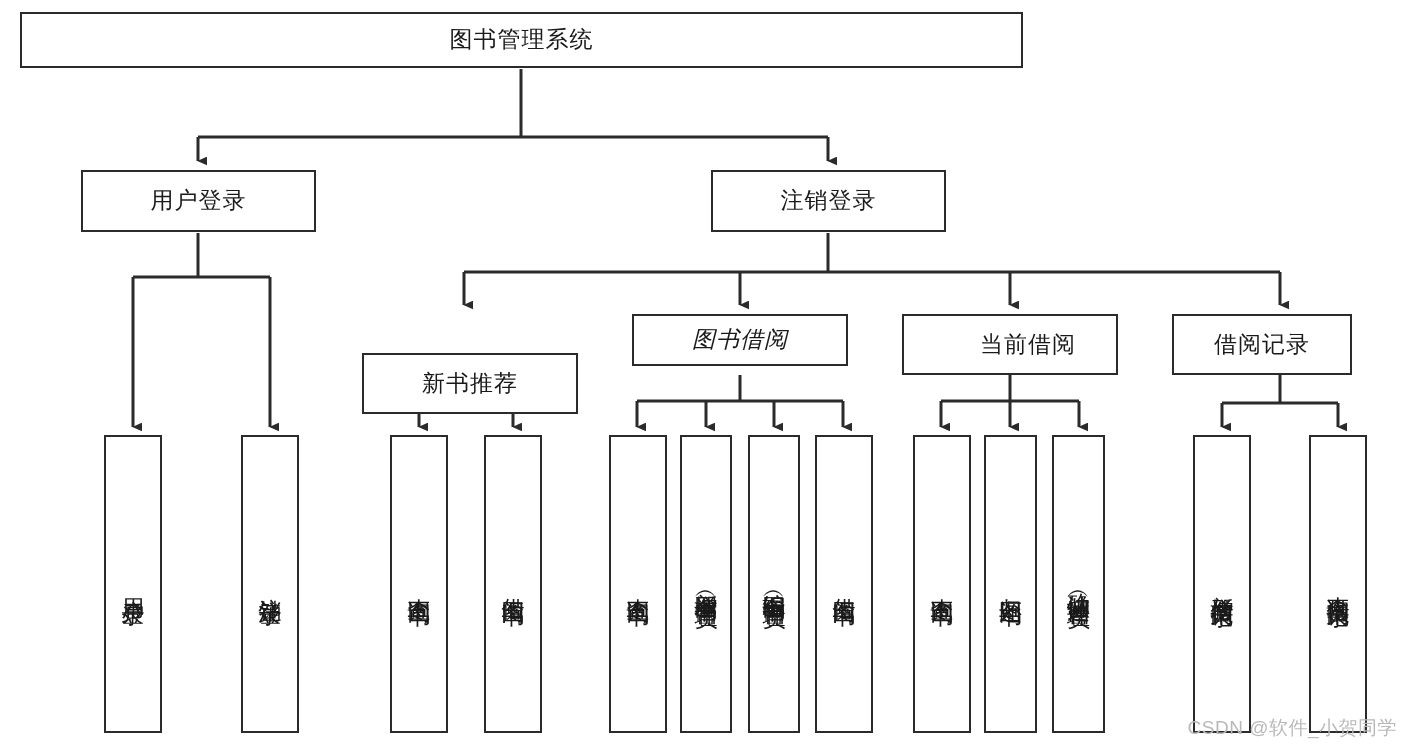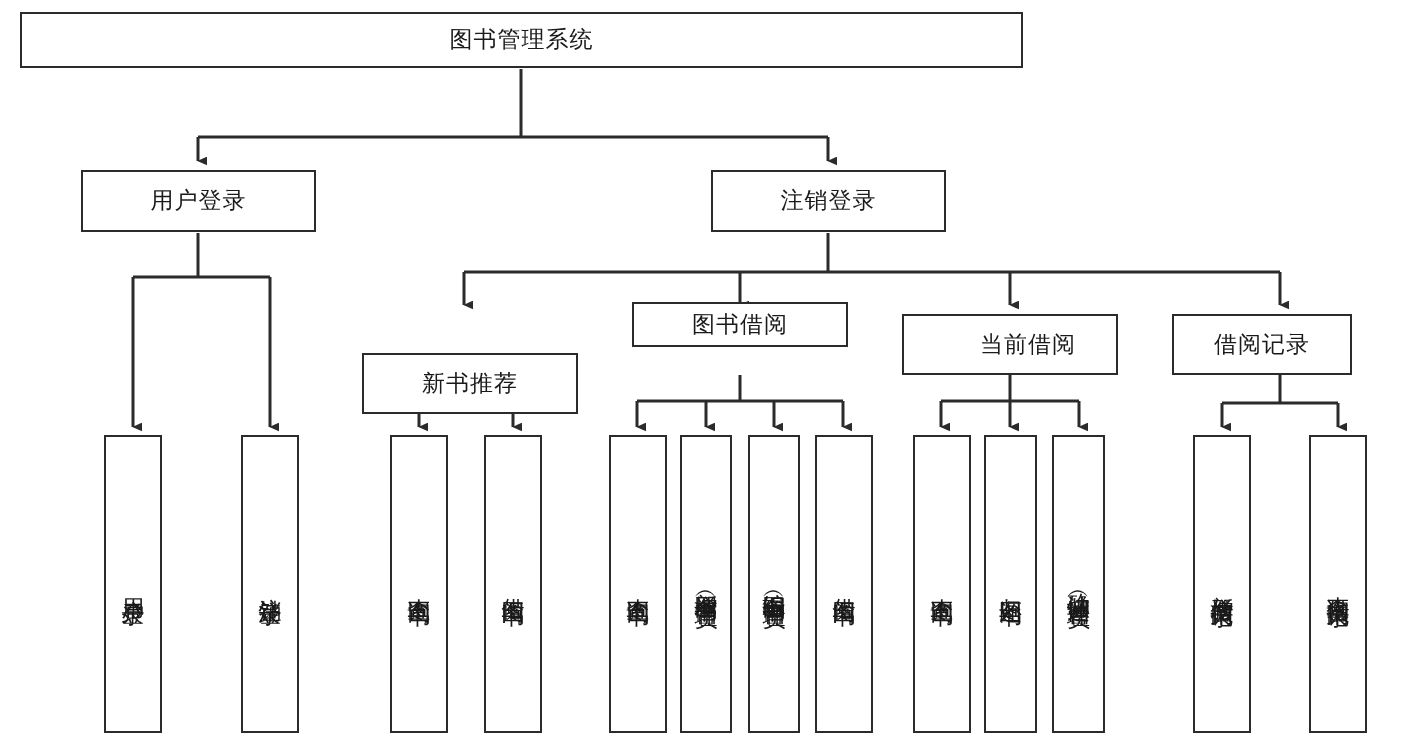--- a/index.html
+++ b/index.html
@@ -125,21 +125,21 @@
   </svg>
 
   <div class="node node-h" style="left:20px; top:12px; width:1003px; height:56px;">图书管理系统</div>
 
   <div class="node node-h" style="left:81px; top:170px; width:235px; height:62px;">用户登录</div>
 
   <div class="node node-h" style="left:711px; top:170px; width:235px; height:62px;">注销登录</div>
 
   <div class="node node-h" style="left:362px; top:314px; width:216px; height:61px;margin-top:39px;">新书推荐</div>
 
-  <div class="node node-h" style="left:632px; top:302px; width:216px; height:45px;">图书借阅</div>
+  <div class="node node-h" style="left:632px; top:314px; width:216px; height:52px;font-style:italic;">图书借阅</div>
 
   <div class="node node-h" style="left:902px; top:314px; width:216px; height:61px;padding-left:36px;">当前借阅</div>
 
   <div class="node node-h" style="left:1172px; top:314px; width:180px; height:61px;">借阅记录</div>
 
   <div class="node node-v" style="left:104px; top:435px; width:58px; height:298px;">
     <span class="vtext">用户登录</span>
   </div>
 
   <div class="node node-v" style="left:241px; top:435px; width:58px; height:298px;">
@@ -183,14 +183,15 @@
   </div>
 
   <div class="node node-v" style="left:1193px; top:435px; width:58px; height:298px;">
     <span class="vtext">新增借阅记录</span>
   </div>
 
   <div class="node node-v" style="left:1309px; top:435px; width:58px; height:298px;">
     <span class="vtext">查询借阅记录</span>
   </div>
 
+  <div id="watermark">CSDN @软件_小贺同学</div>
 
 </div>
 
 </body></html>

